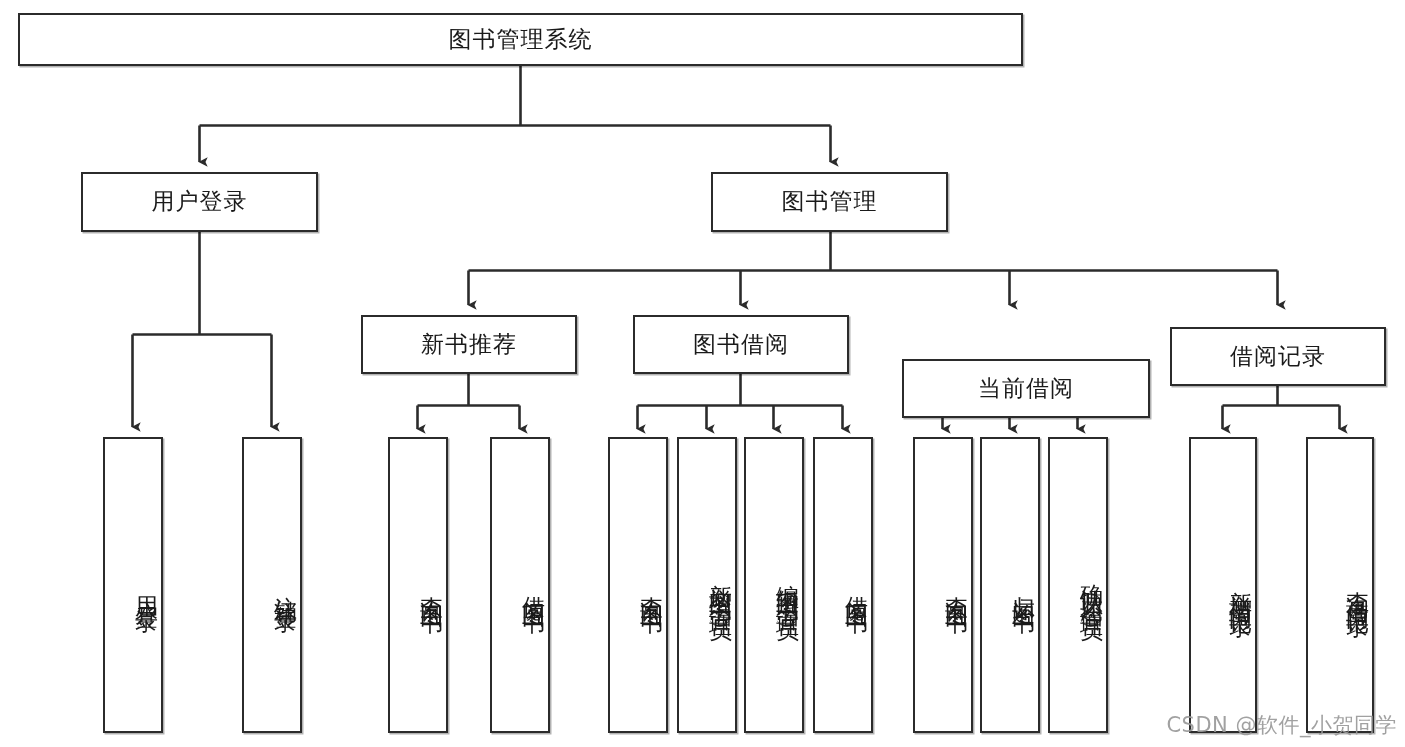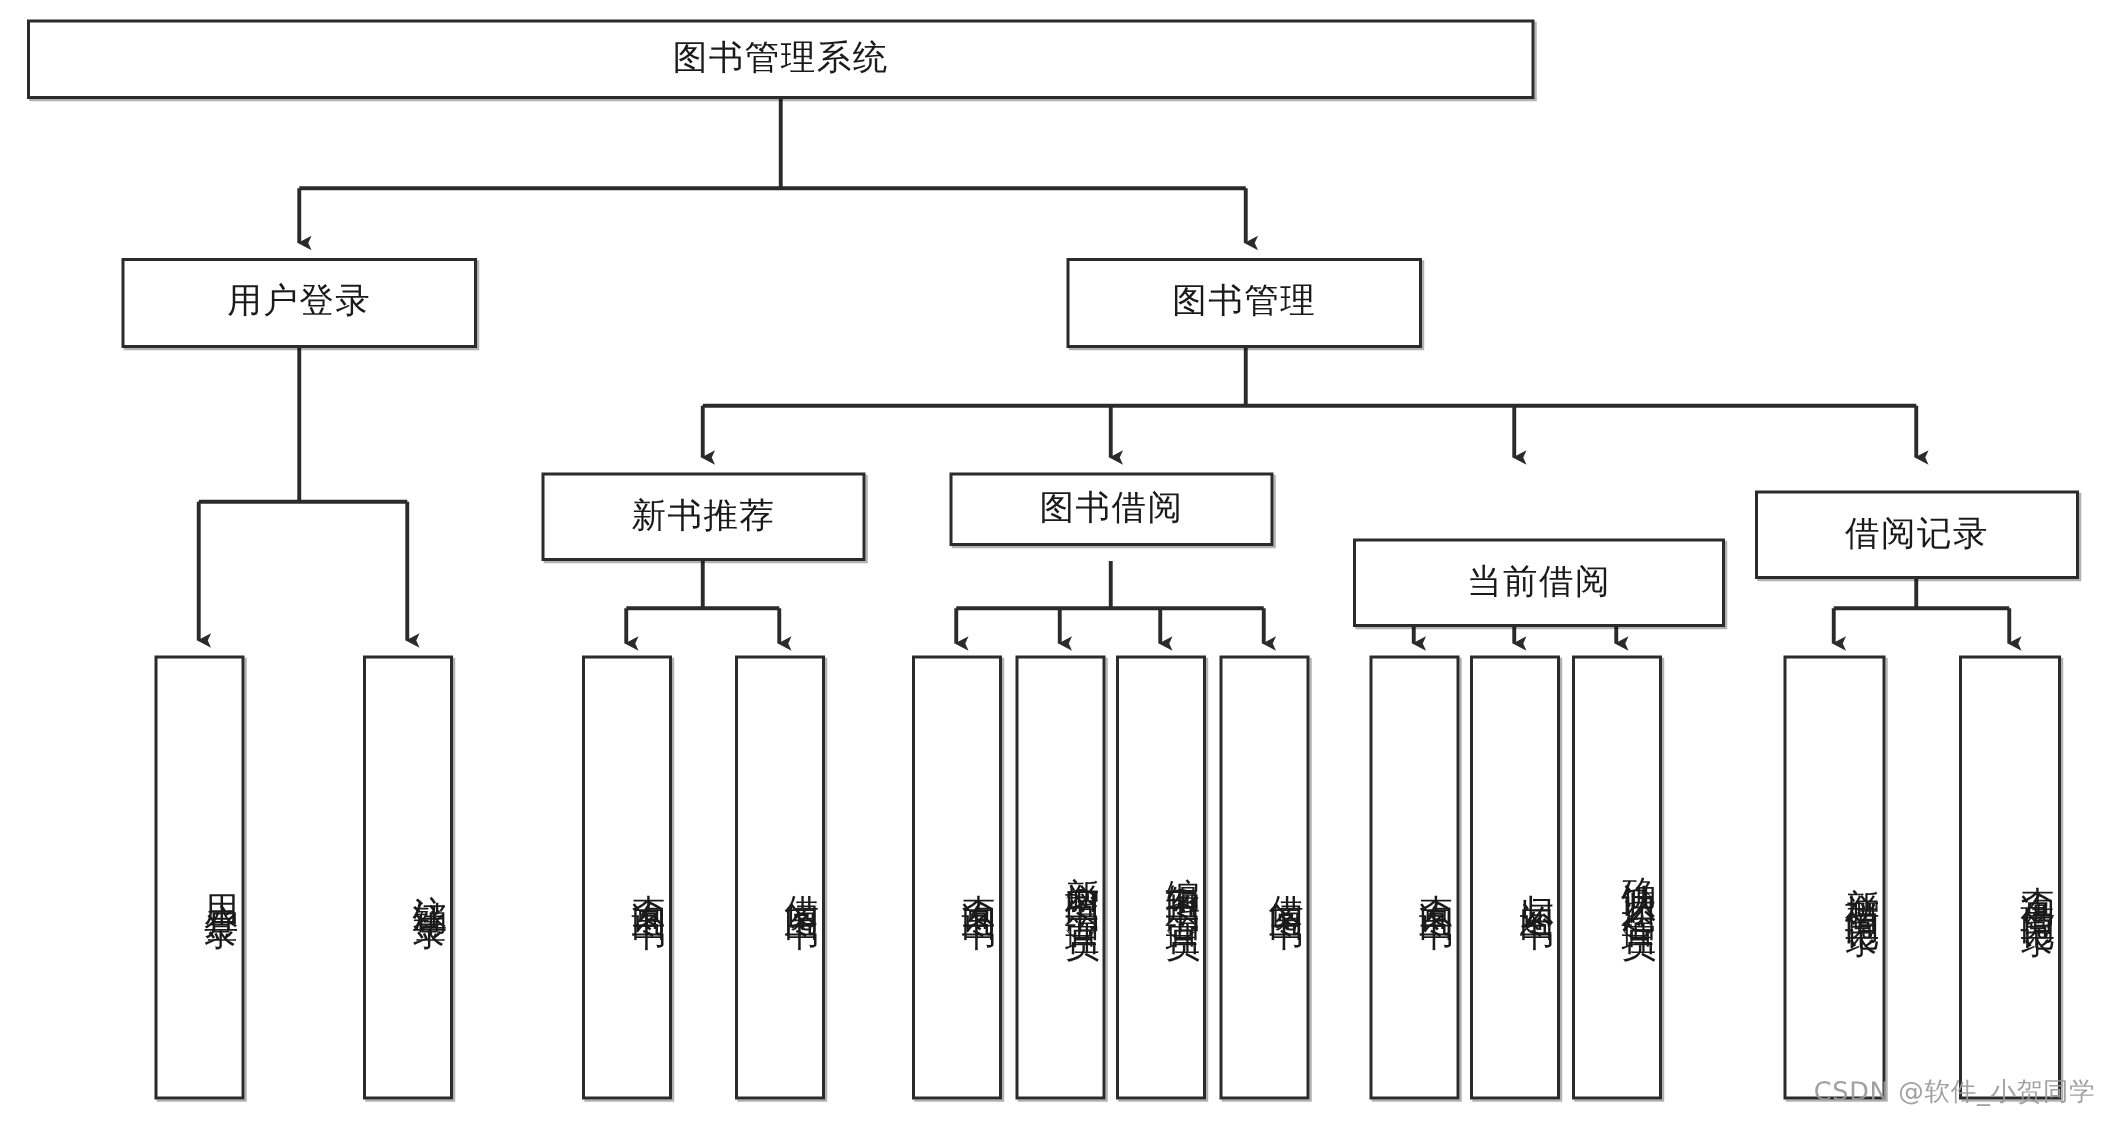--- a/index.html
+++ b/index.html
@@ -57,21 +57,21 @@
     white-space: pre-line;
   }
   .node.vert .lbl {
     writing-mode: vertical-rl;
     text-orientation: upright;
   }
   #watermark {
     position: absolute;
     right: 8px;
     bottom: 8px;
-    font-size: 17px;
+    font-size: 21px;
     color: #9a9a9a;
     letter-spacing: 0.5px;
     white-space: nowrap;
     opacity: 0.92;
   }
 </style>
 </head>
 <body>
 
 <div id="canvas">
@@ -135,21 +135,21 @@
   <div class="node horiz" style="left:81px; top:172px; width:237px; height:60px;">
     <span class="lbl">用户登录</span>
   </div>
   <div class="node horiz" style="left:361px; top:315px; width:216px; height:59px;">
     <span class="lbl">新书推荐</span>
   </div>
 
   <div class="node horiz" style="left:711px; top:172px; width:237px; height:60px;">
     <span class="lbl">图书管理</span>
   </div>
-  <div class="node horiz" style="left:633px; top:315px; width:216px; height:49px;">
+  <div class="node horiz" style="left:633px; top:315px; width:216px; height:59px;">
     <span class="lbl">图书借阅</span>
   </div>
   <div class="node horiz" style="left:902px; top:315px; width:248px; height:59px;margin-top:44px;">
     <span class="lbl">当前借阅</span>
   </div>
   <div class="node horiz" style="left:1170px; top:315px; width:216px; height:59px;margin-top:12px;">
     <span class="lbl">借阅记录</span>
   </div>
 
   <div class="node vert" style="left:103px; top:437px; width:60px; height:296px;">

